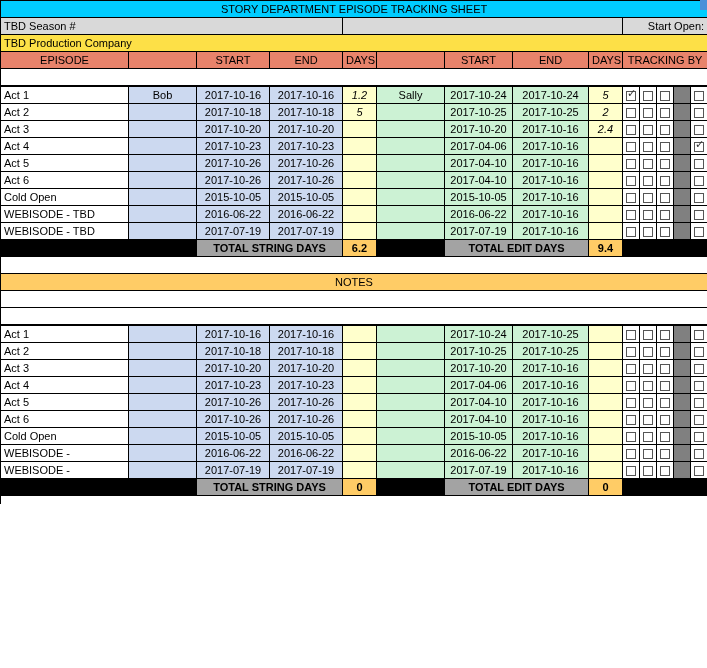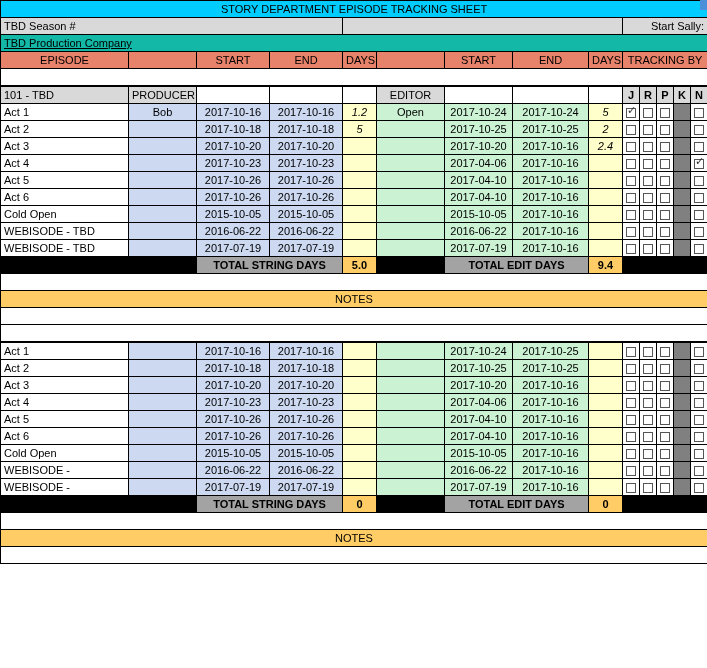--- a/index.html
+++ b/index.html
@@ -4,21 +4,21 @@
 <style>
   * { box-sizing: border-box; }
   html, body {
     margin: 0; padding: 0;
     background: #ffffff;
     font-family: "Liberation Sans", sans-serif;
   }
   #sheet {
     position: relative;
     width: 707px;
-    height: 667px;
+    height: 504px;
     overflow: hidden;
     background: #ffffff;
     font-size: 11px;
     color: #000;
   }
   table.grid {
     border-collapse: collapse;
     width: 707px;
     table-layout: fixed;
   }
@@ -42,24 +42,23 @@
     background: #d9d9d9;
     font-weight: bold;
     height: 16px;
     margin-top: 33px;
   }
   .season-row td.startdate {
     text-align: right;
     background: #d9d9d9;
   }
   .company-row td {
-    background: #14b8a6;
+    background: #fde047;
     font-weight: bold;
     height: 15px;
-    text-decoration: underline;
   }
   .header-row td {
     background: #e8836b;
     text-align: center;
     font-weight: bold;
     height: 18px;
   }
   .spacer-row td {
     background: #ffffff;
     height: 8px;
@@ -158,21 +157,21 @@
       <col style="width:17px">
       <col style="width:17px">
     </colgroup>
     <tbody>
       <tr class="title-bar">
         <td colspan="14">STORY DEPARTMENT EPISODE TRACKING SHEET</td>
       </tr>
       <tr class="season-row">
         <td colspan="4">TBD Season #</td>
         <td colspan="5"></td>
-        <td colspan="5" class="startdate">Start Sally:</td>
+        <td colspan="5" class="startdate">Start Open:</td>
       </tr>
       <tr class="company-row">
         <td colspan="14">TBD Production Company</td>
       </tr>
       <tr class="header-row">
         <td>EPISODE</td>
         <td></td>
         <td>START</td>
         <td>END</td>
         <td>DAYS</td>
@@ -200,43 +199,27 @@
   <col style="width:68px">
           <col style="width:76px">
           <col style="width:34px">
   <col style="width:17px">
           <col style="width:17px">
           <col style="width:17px">
   <col style="width:17px">
           <col style="width:17px">
         </colgroup>
         <tbody>
-          <tr class="ep-row">
-            <td class="left">101 - TBD</td>
-            <td class="left">PRODUCER</td>
-            <td class="blank"></td>
-            <td class="blank"></td>
-            <td class="blank"></td>
-            <td>EDITOR</td>
-            <td class="blank"></td>
-            <td class="blank"></td>
-            <td class="blank"></td>
-            <td class="jrpkn">J</td>
-            <td class="jrpkn">R</td>
-            <td class="jrpkn">P</td>
-            <td class="jrpkn">K</td>
-            <td class="jrpkn">N</td>
-          </tr>
           <tr>
             <td class="actname">Act 1</td>
             <td class="producer">Bob</td>
             <td class="blue">2017-10-16</td>
             <td class="blue">2017-10-16</td>
             <td class="yellow">1.2</td>
-            <td class="editor">Open</td>
+            <td class="editor">Sally</td>
             <td class="green">2017-10-24</td>
             <td class="green">2017-10-24</td>
             <td class="yellow">5</td>
             <td class="chk"><span class="cb checked"></span></td>
             <td class="chk"><span class="cb"></span></td>
             <td class="chk"><span class="cb"></span></td>
             <td class="greyblock"></td>
             <td class="chk"><span class="cb"></span></td>
           </tr>
           <tr>
@@ -363,21 +346,21 @@
             <td class="yellow"></td>
             <td class="chk"><span class="cb"></span></td>
             <td class="chk"><span class="cb"></span></td>
             <td class="chk"><span class="cb"></span></td>
             <td class="greyblock"></td>
             <td class="chk"><span class="cb"></span></td>
           </tr>
           <tr class="total-row">
             <td colspan="2"></td>
             <td colspan="2" class="label">TOTAL STRING DAYS</td>
-            <td class="value">5.0</td>
+            <td class="value">6.2</td>
             <td></td>
             <td colspan="2" class="label">TOTAL EDIT DAYS</td>
             <td class="value">9.4</td>
             <td colspan="5"></td>
           </tr>
           <tr class="spacer-row">
             <td colspan="14"></td>
           </tr>
           <tr class="notes-row">
             <td colspan="14">NOTES</td>

